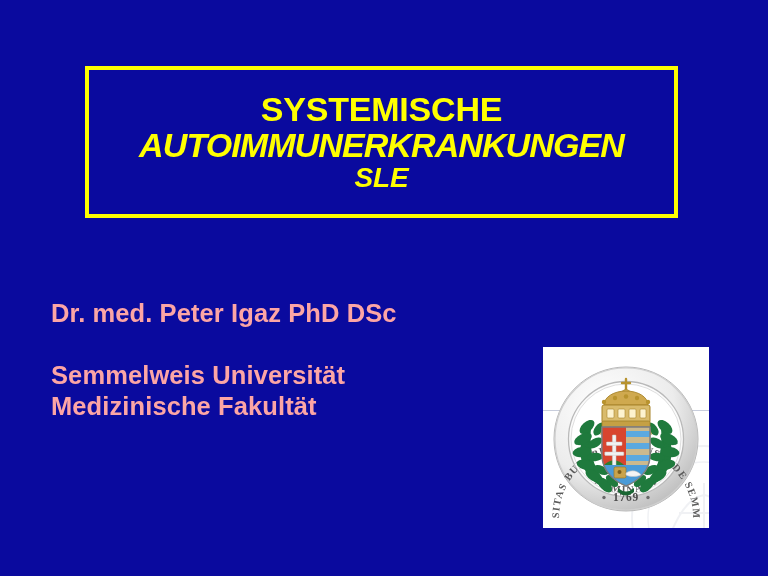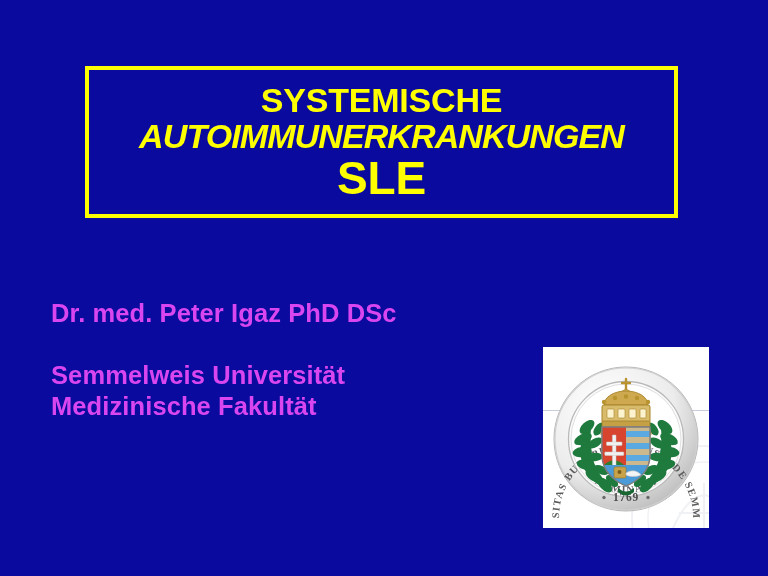--- a/index.html
+++ b/index.html
@@ -33,31 +33,31 @@
   .title-line {
     color: #FFFF00;
     font-weight: bold;
     text-align: center;
     white-space: nowrap;
     line-height: 1.06;
     letter-spacing: -0.2px;
   }
   #title-line-1 { font-size: 34px; }
   #title-line-2 { font-size: 34px; letter-spacing: -0.9px; font-style: italic; }
-  #title-line-3 { font-size: 46px; }
+  #title-line-3 { font-size: 28px; font-style: italic; }
 
   
   #body-text {
     position: absolute;
     left: 51px;
     top: 298px;
     width: 470px;
   }
   .body-line {
-    color: #d946ef;
+    color: #fca5a5;
     font-weight: bold;
     font-size: 25.5px;
     line-height: 31px;
     white-space: nowrap;
     letter-spacing: 0.1px;
   }
   .body-gap { height: 31px; }
 
   
   #logo-panel {

